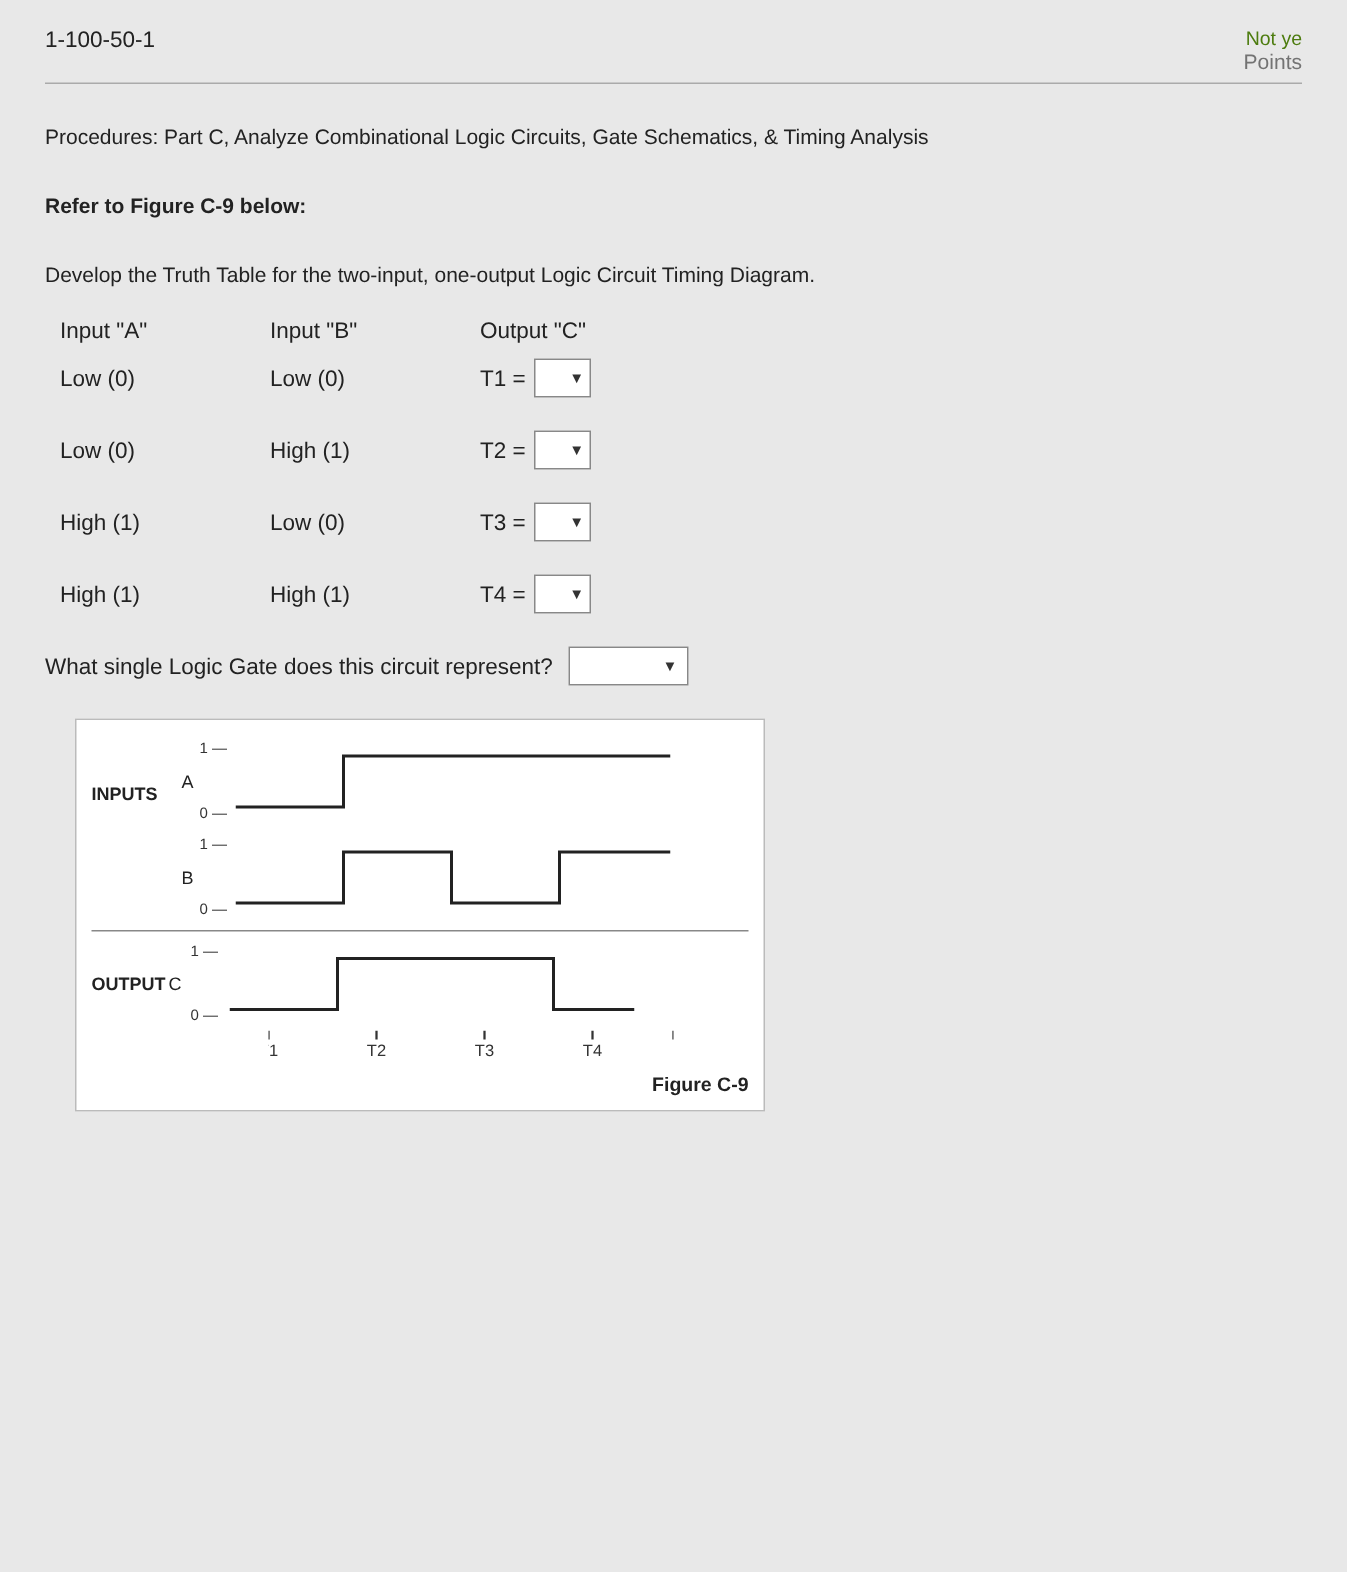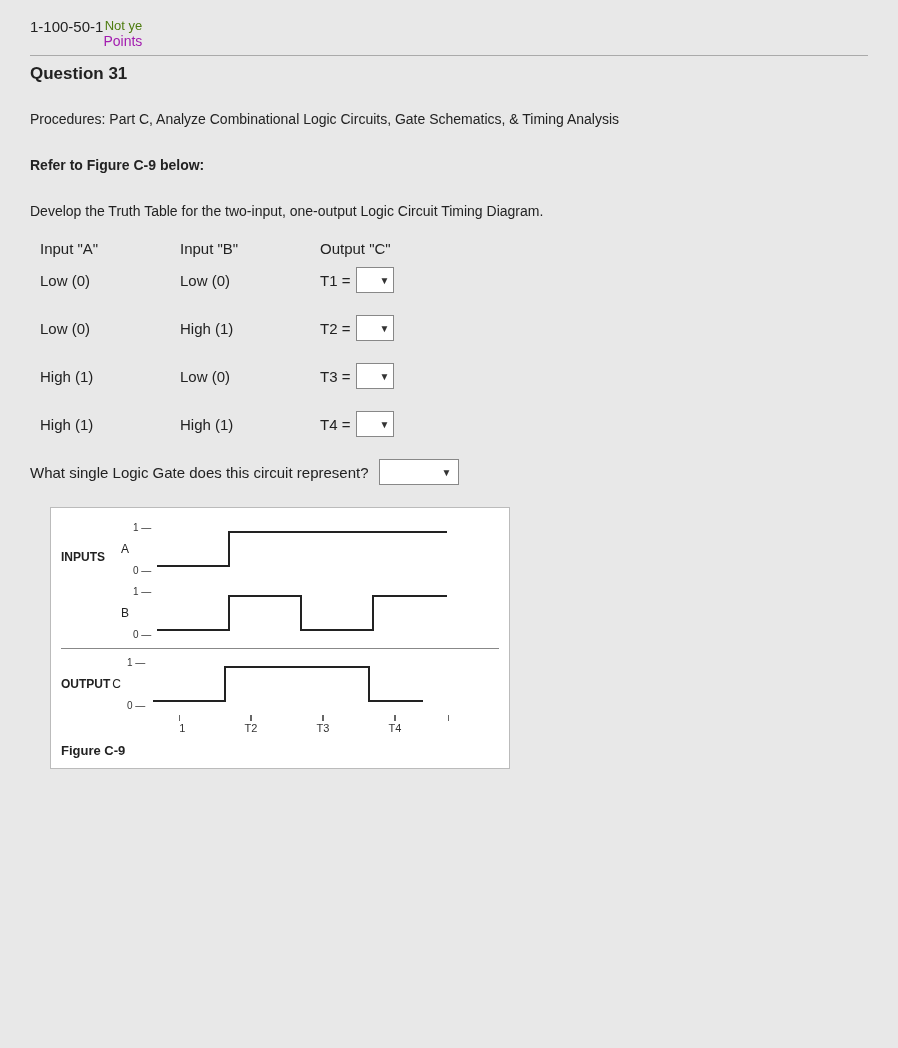--- a/index.html
+++ b/index.html
@@ -13,36 +13,36 @@
     }
     .page {
       background: #e8e8e8;
       width: 898px;
       min-height: 1048px;
       padding: 18px 30px 30px 30px;
       position: relative;
     }
     .header-row {
       display: flex;
-      justify-content: flex-start;
+      justify-content: space-between;
       align-items: flex-start;
       margin-bottom: 6px;
     }
     .title-line {
       font-size: 15px;
       font-weight: normal;
     }
     .not-yet {
       font-size: 13px;
       color: #4d7c0f;
       text-align: right;
     }
     .points {
       font-size: 14px;
-      color: #a21caf;
+      color: #737373;
       text-align: right;
     }
     .divider {
       border: none;
       border-top: 1px solid #aaa;
       margin: 4px 0 8px 0;
     }
     .question-title {
       font-size: 17px;
       font-weight: bold;
@@ -163,21 +163,21 @@
       border: none;
       border-top: 1.5px solid #888;
       margin: 8px 0;
     }
     .output-section {
       display: flex;
       align-items: flex-start;
       gap: 6px;
     }
     .figure-caption {
-      text-align: left;
+      text-align: right;
       font-weight: bold;
       font-size: 13px;
       margin-top: 8px;
     }
     svg.waveform {
       display: block;
     }
   </style>
 </head>
 <body>
@@ -186,21 +186,20 @@
   <div class="header-row">
     <div>
       <div class="title-line">1-100-50-1</div>
     </div>
     <div>
       <div class="not-yet">Not ye</div>
       <div class="points">Points</div>
     </div>
   </div>
   <hr class="divider">
-  <div class="question-title">Question 31</div>
   <div class="procedures-text">Procedures: Part C, Analyze Combinational Logic Circuits, Gate Schematics, &amp; Timing Analysis</div>
   <div class="procedures-text">
     <span class="procedures-bold">Refer to Figure C-9 below:</span>
   </div>
   <div class="procedures-text">Develop the Truth Table for the two-input, one-output Logic Circuit Timing Diagram.</div>
 
   <div class="truth-table-section">
     <div class="table-header-row">
       <div class="col-a col-header">Input "A"</div>
       <div class="col-b col-header">Input "B"</div>

